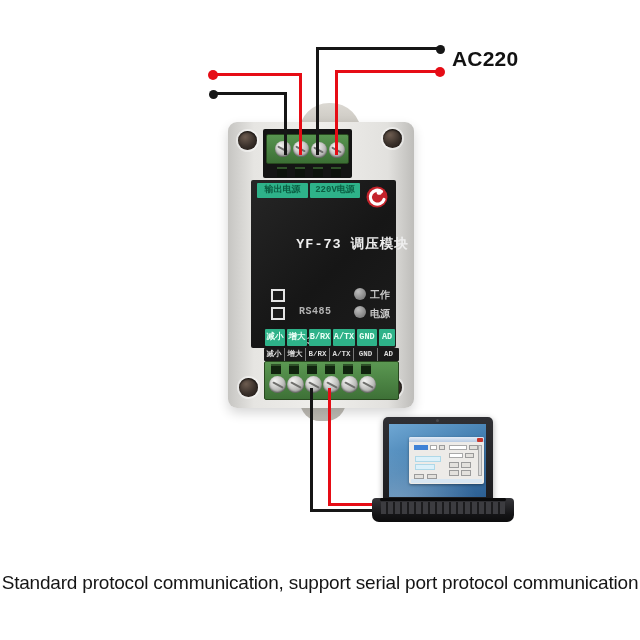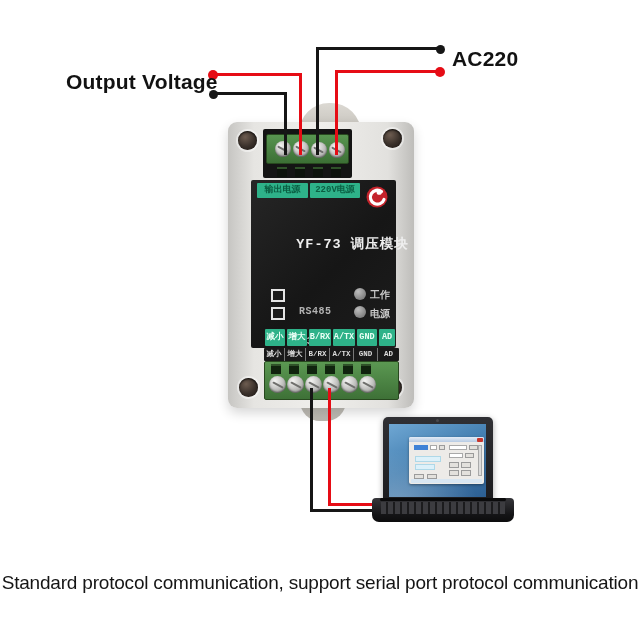--- a/index.html
+++ b/index.html
@@ -102,21 +102,20 @@
 
   
   #caption{position:absolute;left:0;top:572px;width:640px;text-align:center;color:#151515;
        font-size:19px;letter-spacing:-.2px;z-index:6;}
 </style>
 </head>
 <body>
 
 <div id="canvas">
 
-  <div class="ann" id="lbl-ov">Output Voltage</div>
   <div class="ann" id="lbl-ac">AC220</div>
 
   <div class="dot dr" style="left:208px;top:70px;width:10px;height:10px;"></div>
   <div class="wire wr" style="left:213px;top:73px;width:89px;height:3px;"></div>
   <div class="wire wr" style="left:299px;top:73px;width:3px;height:82px;"></div>
   <div class="dot db" style="left:209px;top:90px;width:9px;height:9px;"></div>
   <div class="wire wb" style="left:213px;top:92px;width:74px;height:3px;"></div>
   <div class="wire wb" style="left:284px;top:92px;width:3px;height:63px;"></div>
 
   <div class="dot db" style="left:436px;top:45px;width:9px;height:9px;"></div>

